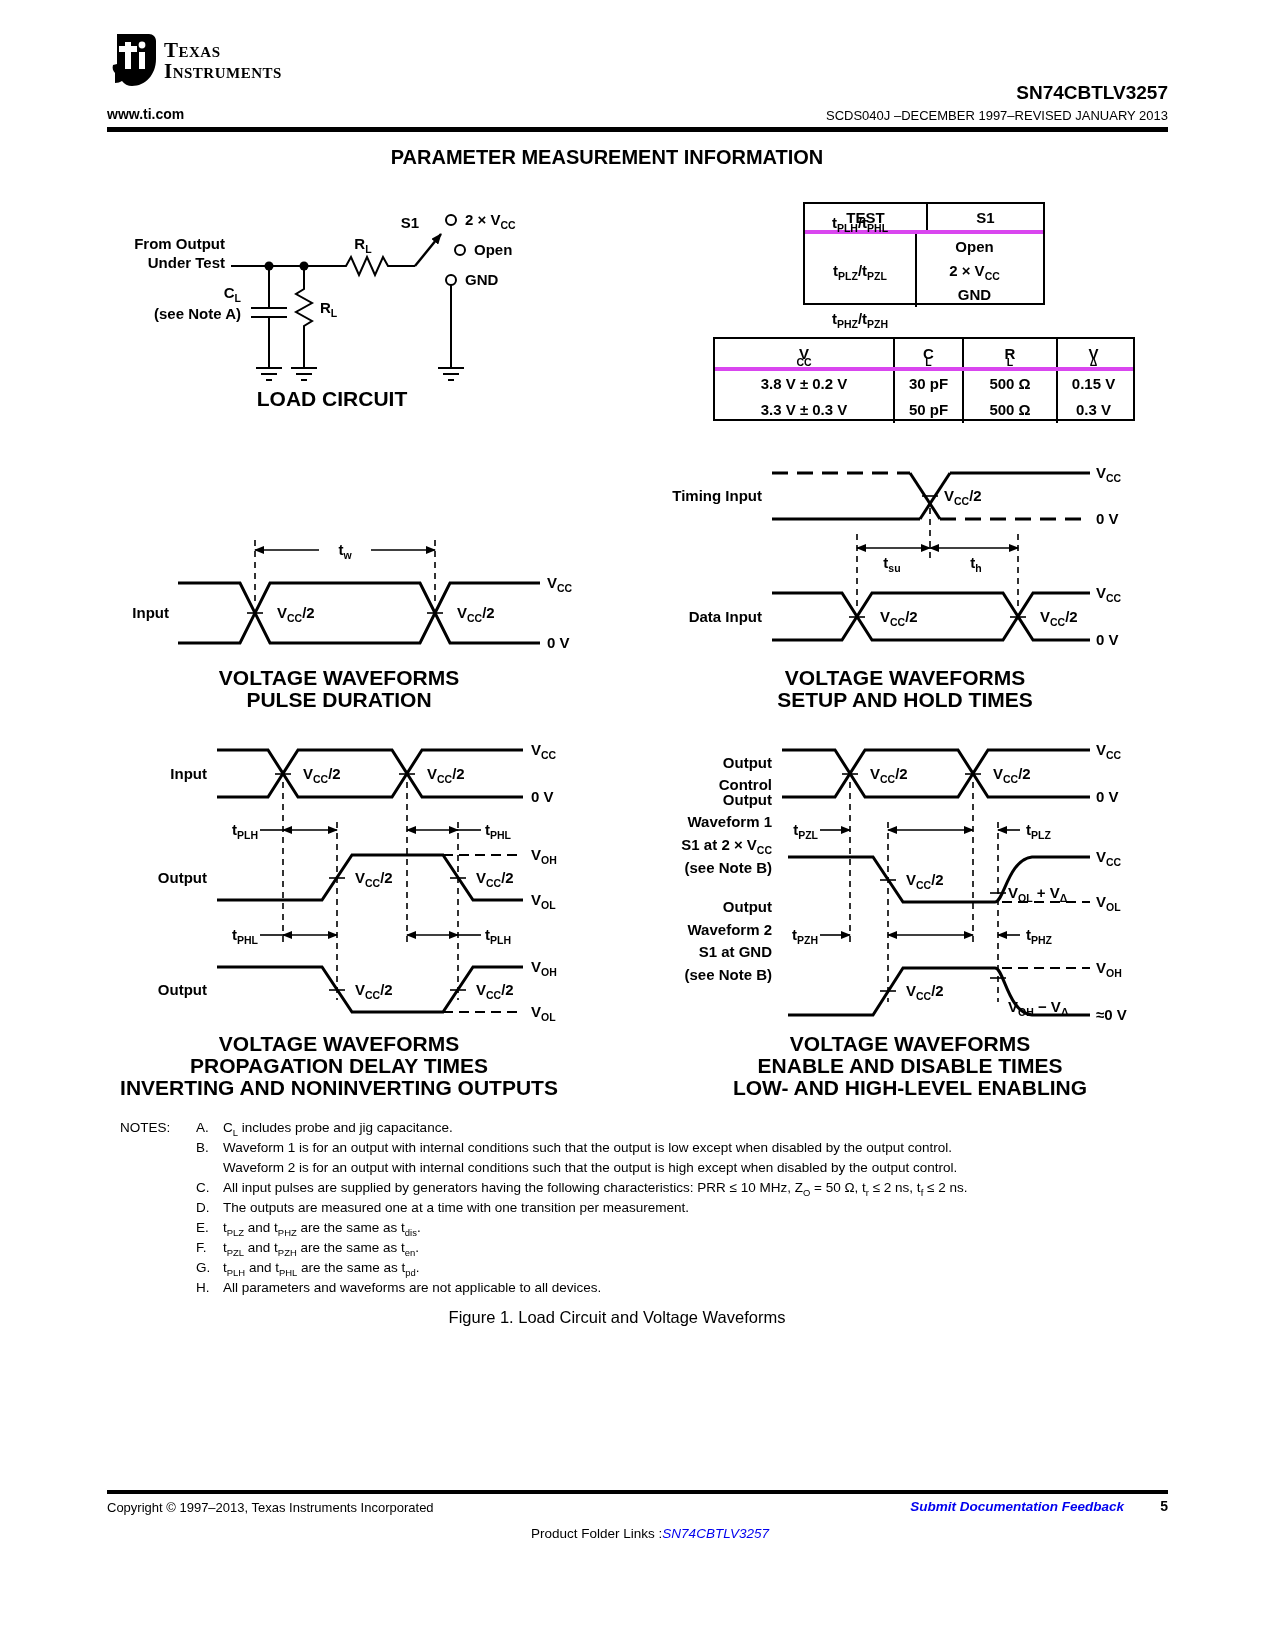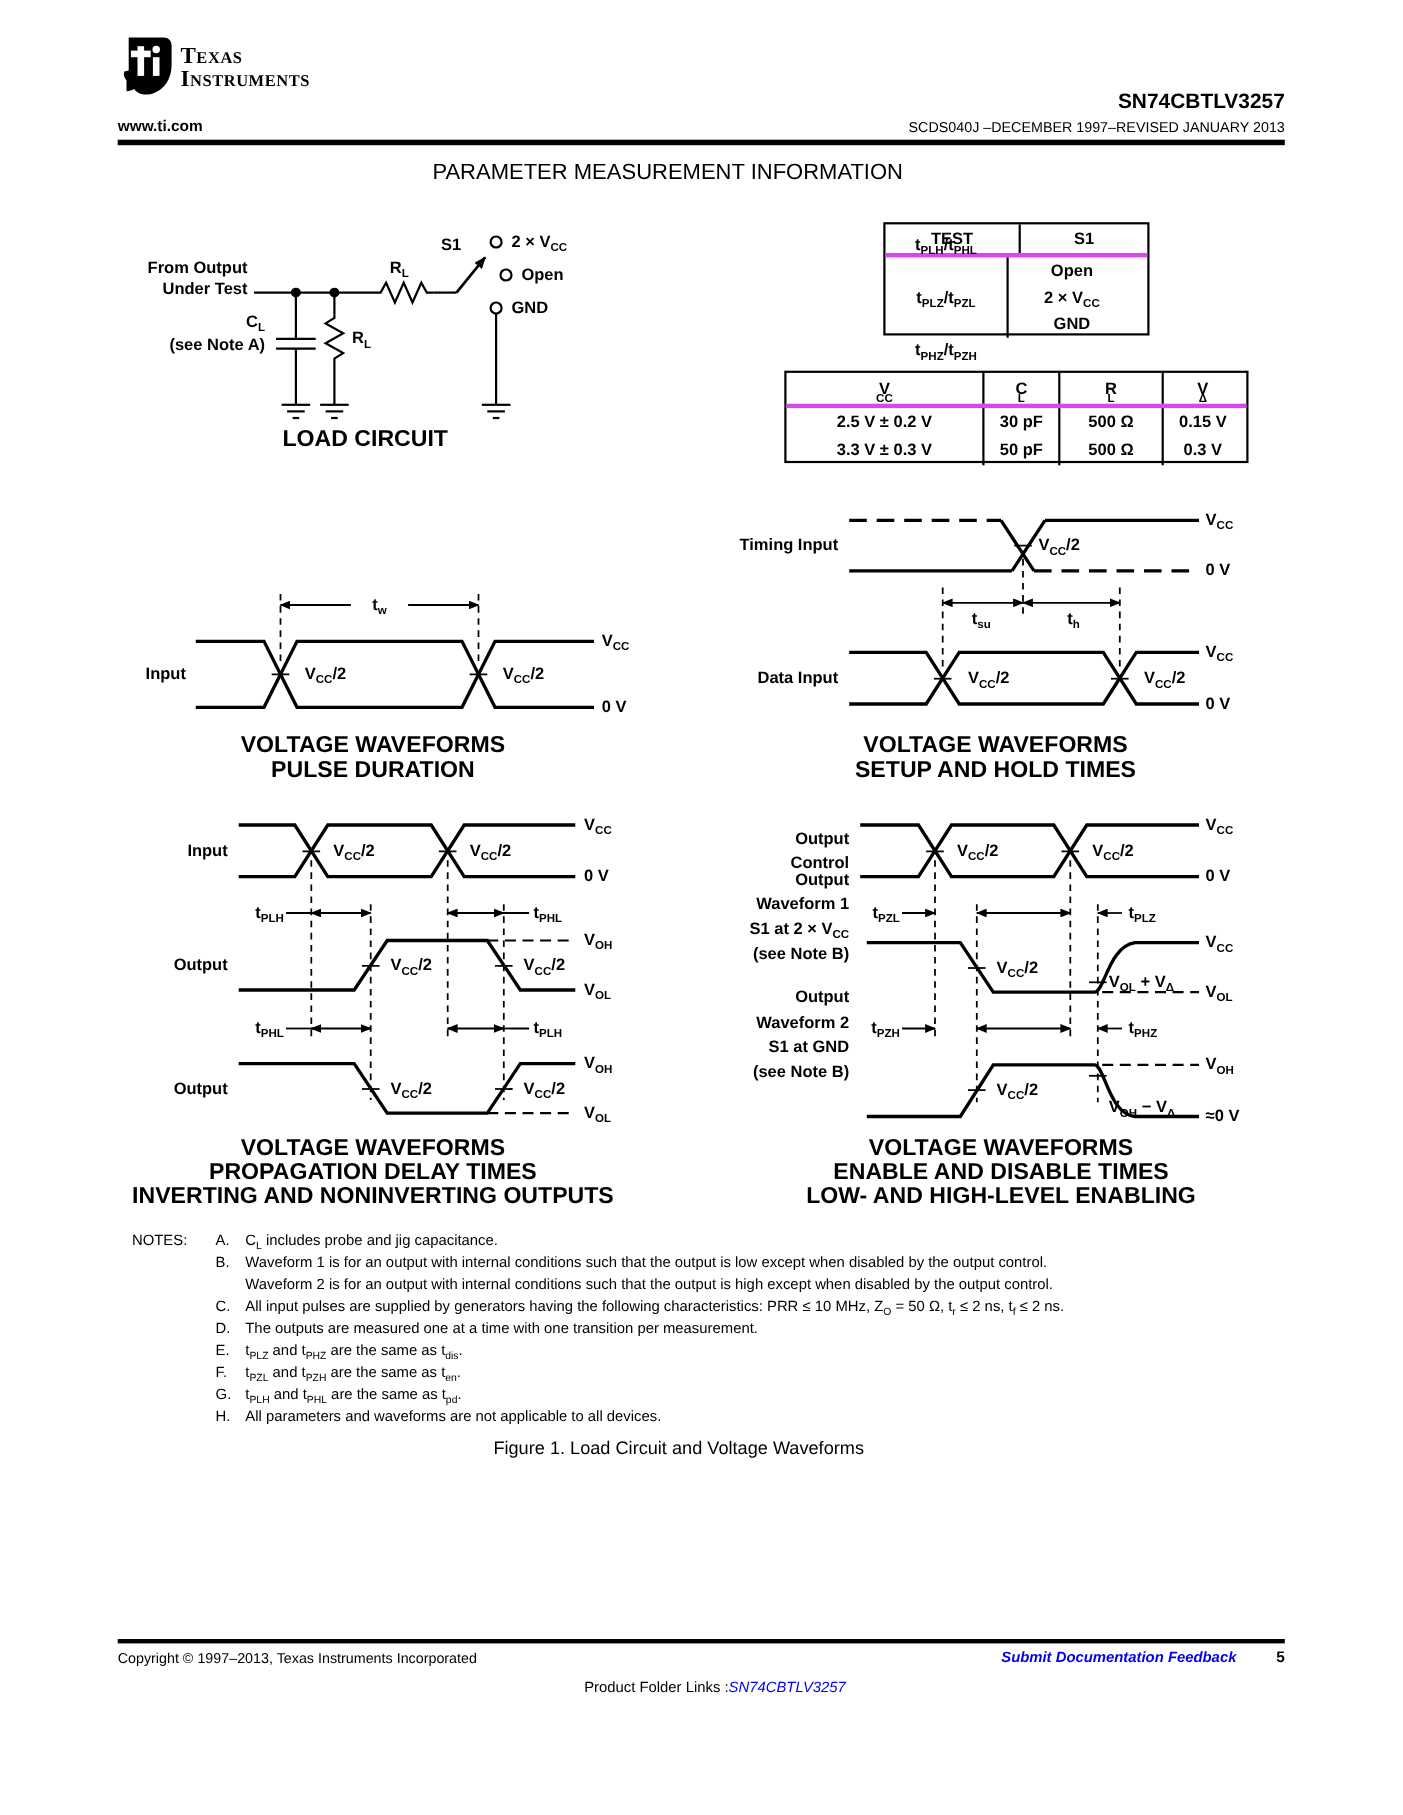--- a/index.html
+++ b/index.html
@@ -44,21 +44,21 @@
     </svg>
   </div>
   <div class="brand" style="left:164px;top:40px;">
     <div>Texas</div>
     <div>Instruments</div>
   </div>
   <div class="abs" style="right:107px;top:82px;font-weight:bold;font-size:19px;">SN74CBTLV3257</div>
   <div class="abs" style="left:107px;top:106px;font-weight:bold;font-size:14px;">www.ti.com</div>
   <div class="abs" style="right:107px;top:108px;font-size:13px;">SCDS040J –DECEMBER 1997–REVISED JANUARY 2013</div>
   <div class="rule" style="left:107px;top:127px;width:1061px;height:5px;"></div>
-  <div class="abs" style="left:107px;top:146px;width:1000px;text-align:center;font-weight:normal;font-size:20px;">PARAMETER MEASUREMENT INFORMATION</div>
+  <div class="abs" style="left:107px;top:146px;width:1000px;text-align:center;font-weight:bold;font-size:20px;">PARAMETER MEASUREMENT INFORMATION</div>
 
   <div class="diag" style="left:107px;top:190px;width:580px;height:230px;">
     <svg width="580" height="230">
       <defs>
         <marker id="aeA" markerWidth="11" markerHeight="9" refX="10" refY="4.5" orient="auto" markerUnits="userSpaceOnUse">
             <path d="M0,0 L11,4.5 L0,9 z" fill="#000"></path>
           </marker>
       </defs>
       <g stroke="#000" fill="none" stroke-width="2">
         <line x1="124" y1="76" x2="233" y2="76"></line>
@@ -129,21 +129,21 @@
 
   <div class="tbl" style="left:713px;top:337px;width:422px;height:84px;">
     <div class="tr hr" style="height:28px;align-items:stretch;">
       <div class="td" style="width:180px;">V<sub>CC</sub></div>
       <div class="td" style="width:69px;">C<sub>L</sub></div>
       <div class="td" style="width:94px;">R<sub>L</sub></div>
       <div class="td last" style="width:71px;">V<sub>Δ</sub></div>
     </div>
     <div class="tr" style="height:52px;">
       <div class="td" style="width:180px;line-height:26px;">
-        <div>2.5 V ± 0.2 V</div>
+        <div>3.8 V ± 0.2 V</div>
         <div>3.3 V ± 0.3 V</div>
       </div>
       <div class="td" style="width:69px;line-height:26px;">
         <div>30 pF</div>
         <div>50 pF</div>
       </div>
       <div class="td" style="width:94px;line-height:26px;">
         <div>500 Ω</div>
         <div>500 Ω</div>
       </div>

